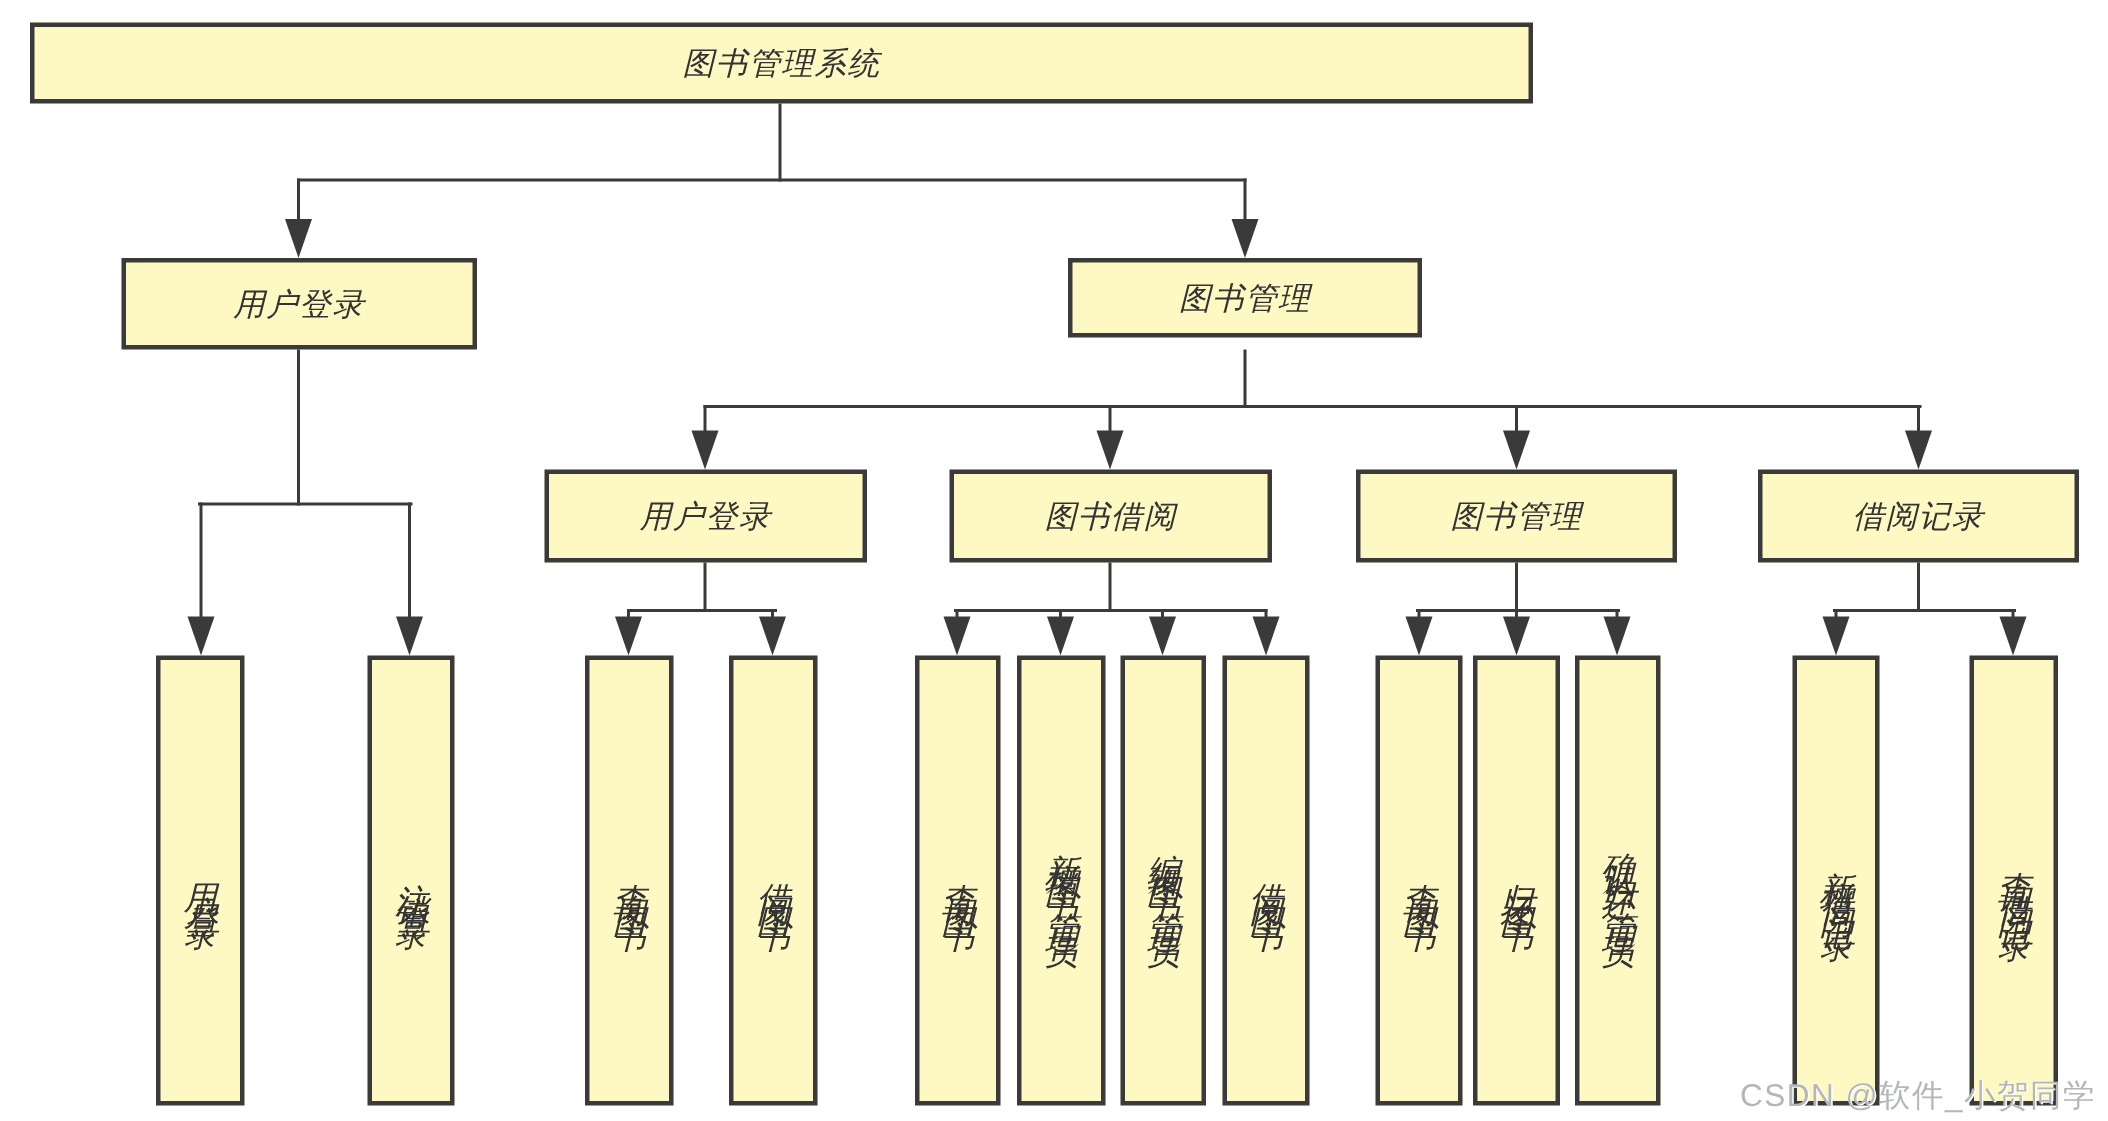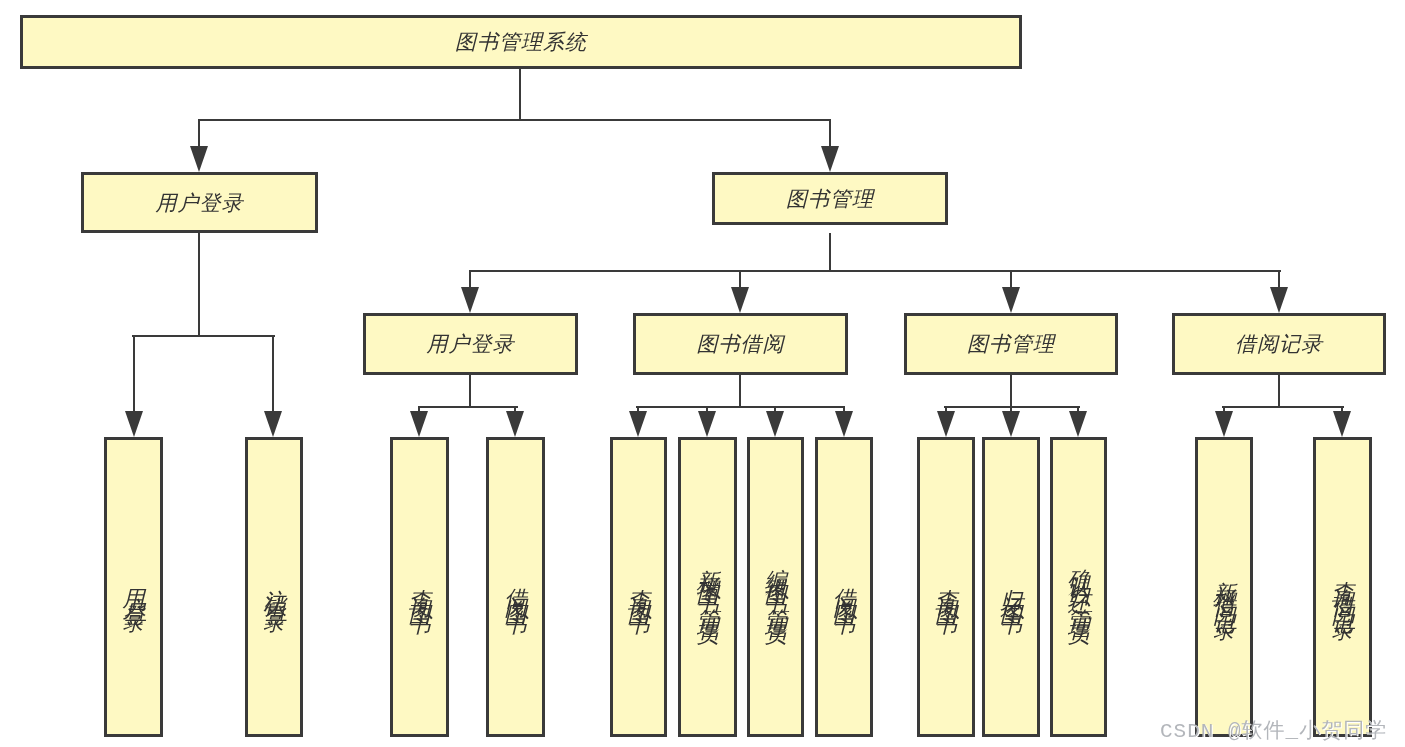--- a/index.html
+++ b/index.html
@@ -52,21 +52,20 @@
   }
   .watermark{
     position:absolute;
     left:1160px;top:716px;
     font-size:21px;
     color:var(--wm);
     letter-spacing:1px;
     white-space:nowrap;
     text-shadow:1px 1px 0 #ffffff;
     z-index:5;
-    font-family:Liberation Mono, monospace;
   }
 </style>
 </head>
 <body>
 
 <div id="canvas">
 
   <div class="box h" style="left:20px;top:15px;width:1002px;height:54px">
     <span>图书管理系统</span>
   </div>

